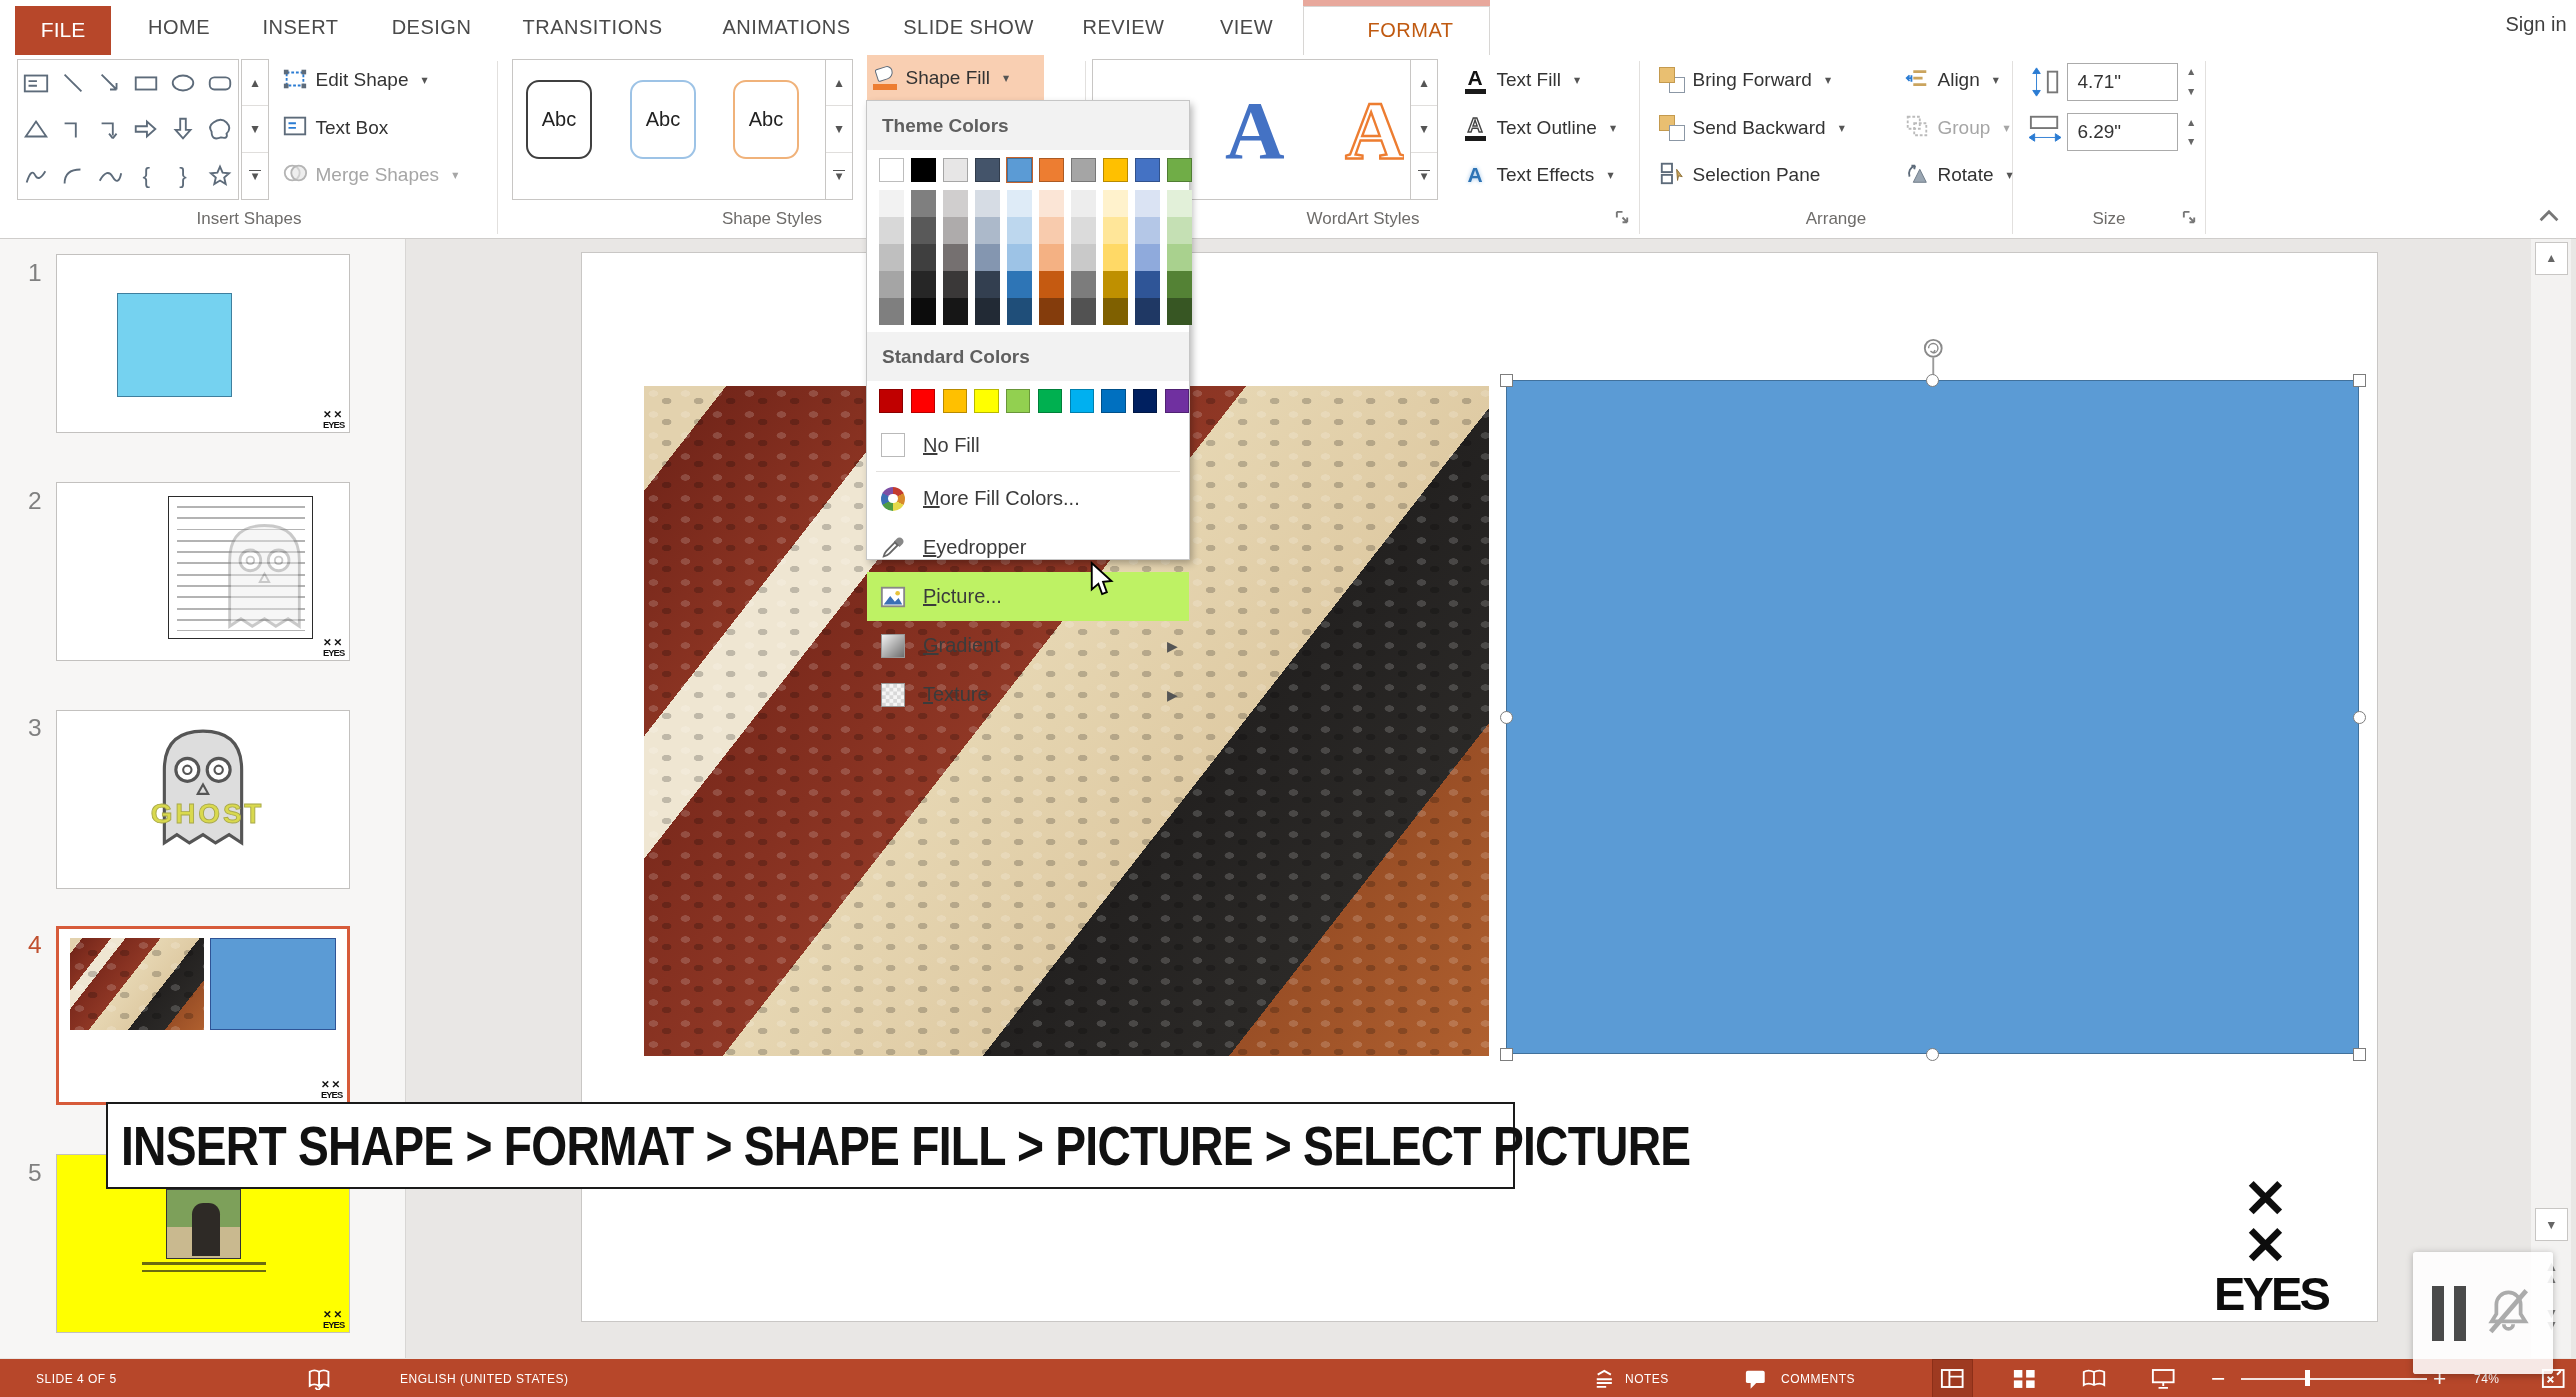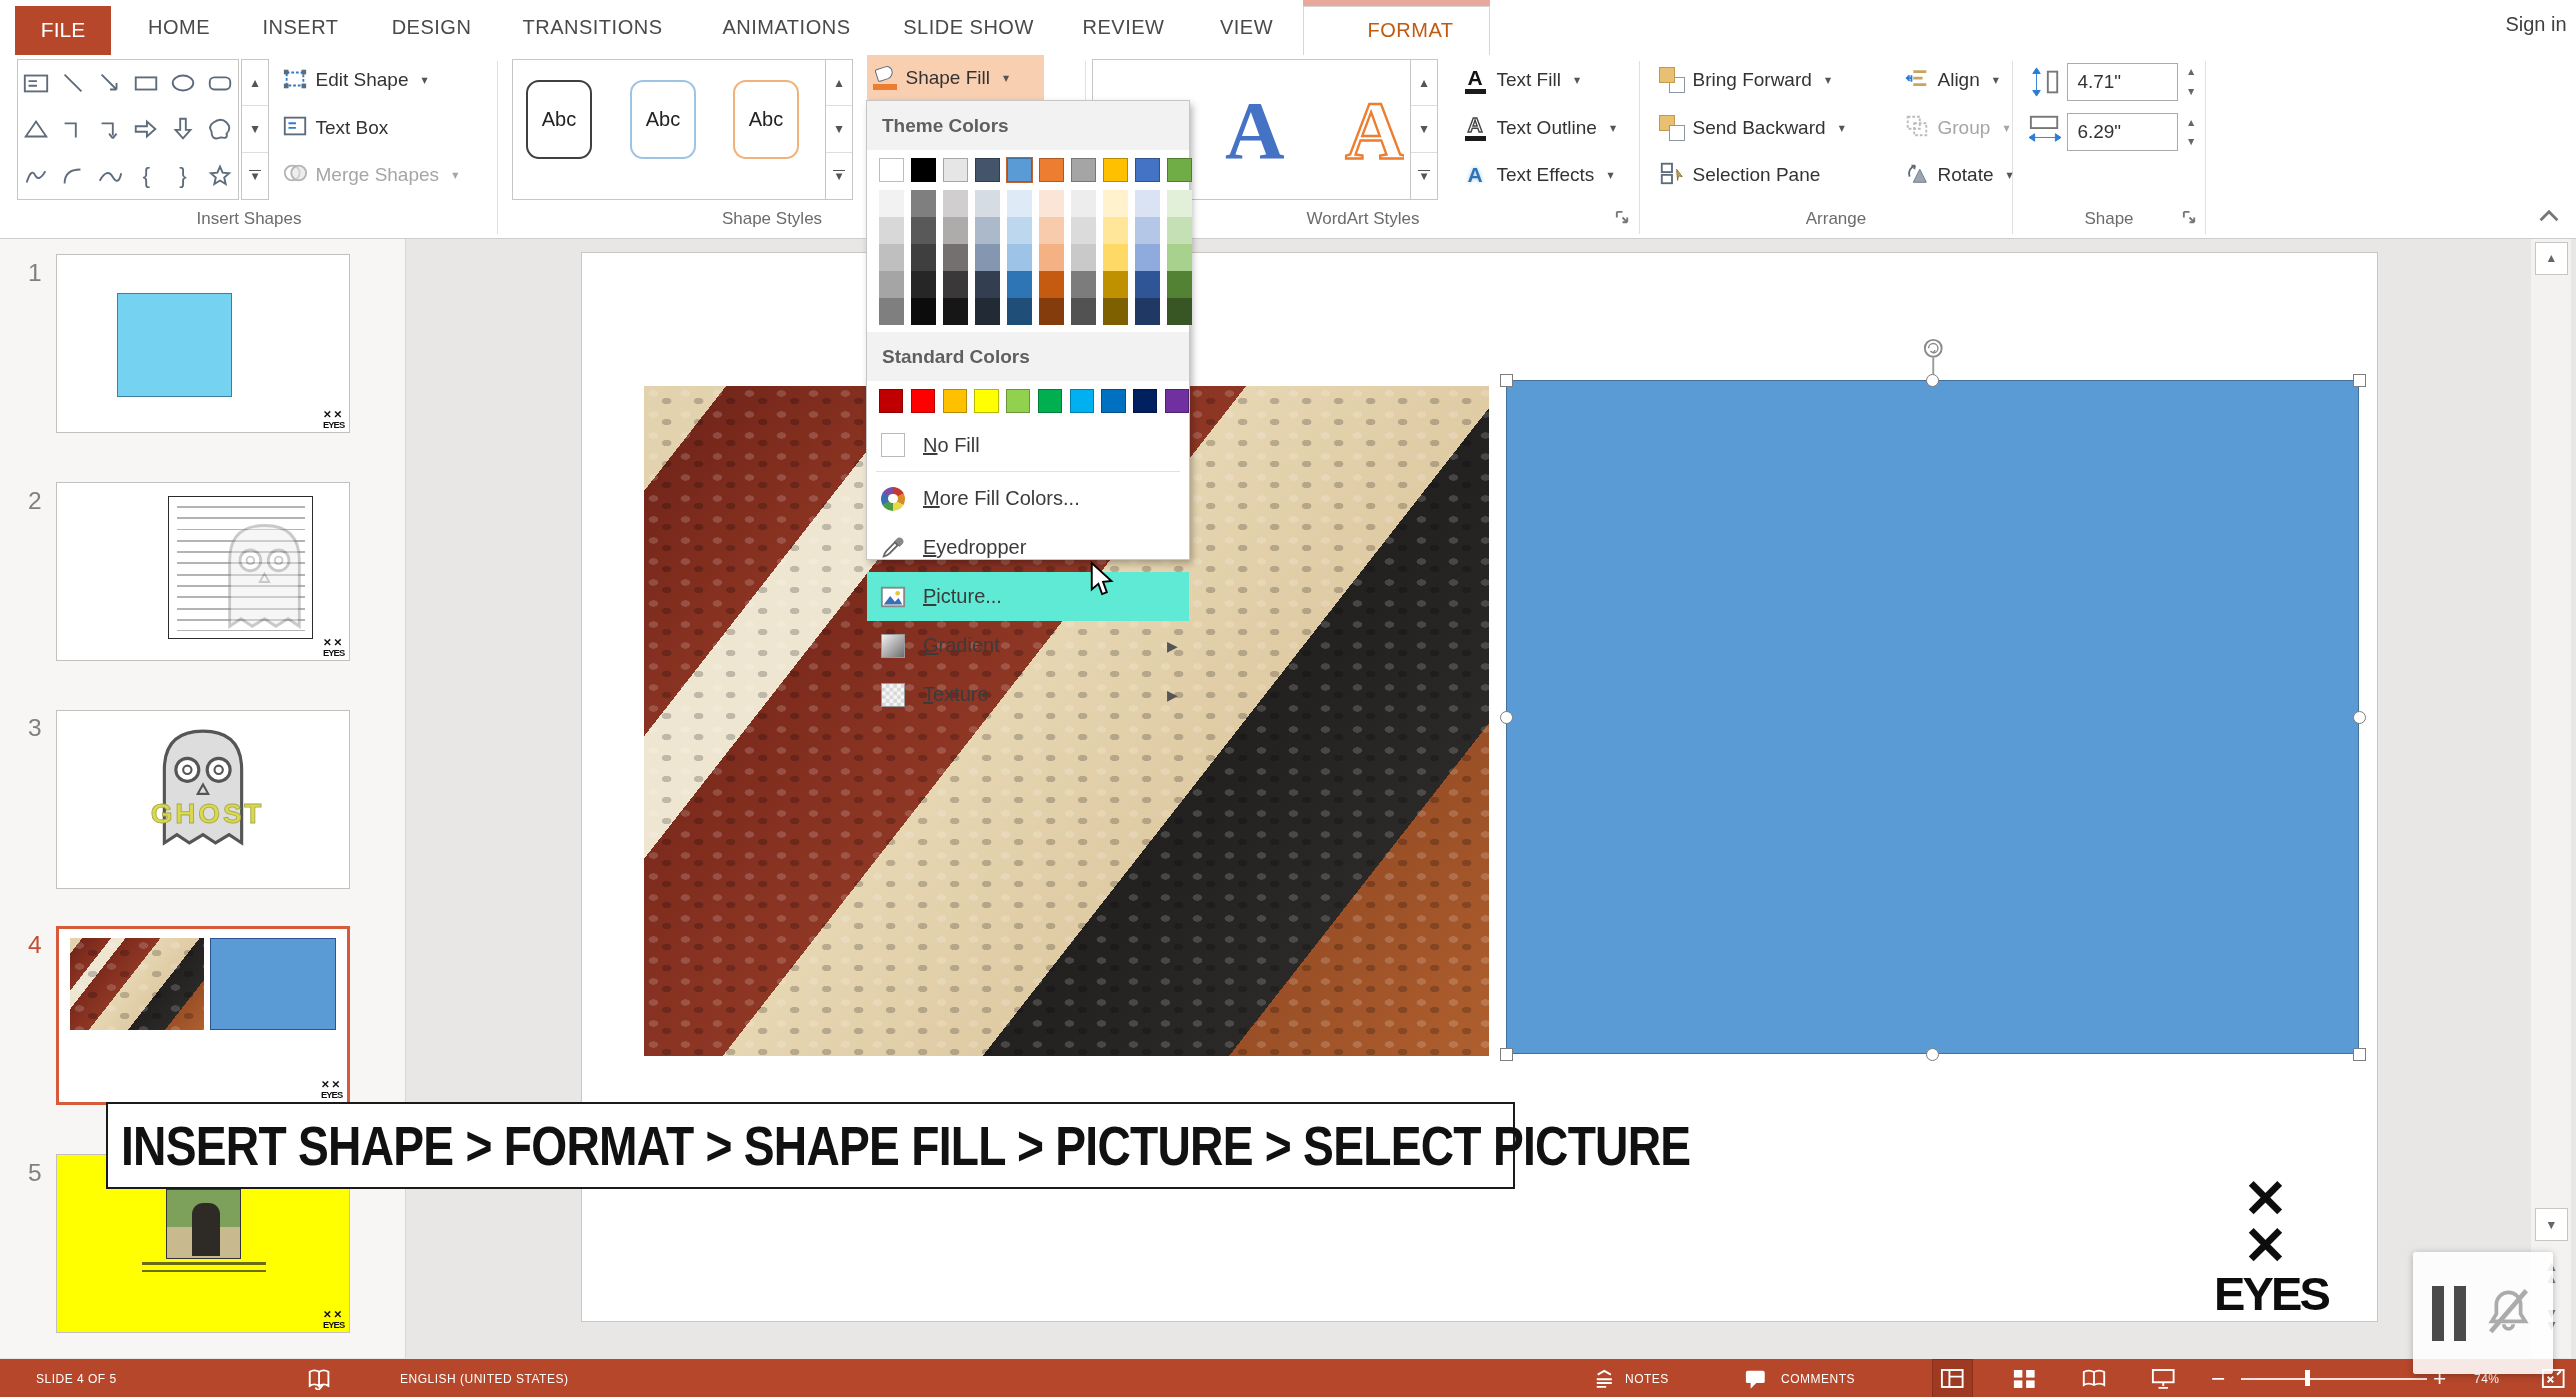--- a/index.html
+++ b/index.html
@@ -72,21 +72,21 @@
   .menu-hdr { height:49px; background:#F2F2F2; display:flex; align-items:center; padding-left:15px;
     font-size:19px; color:#5f5f5f; font-weight:bold; }
   .pal-row { display:flex; gap:7.5px; padding:7.5px 0 3.8px 12.2px; }
   .pal-col { width:24.5px; }
   .sw { width:24.5px; height:24.5px; border:0.9px solid rgba(0,0,0,.28); }
   .sw.white { border:0.9px solid #BDBDBD; }
   .sw.sel { outline:1.9px solid #C4622D; outline-offset:0.9px; }
   .vcol { margin-top:7.5px; }
   .vs { width:24.5px; height:27px; }
   .menu-item { position:relative; height:49px; display:flex; align-items:center; padding-left:13px; gap:17px; font-size:20px; color:#3b3b3b; }
-  .menu-item.hl { background:#5eead4;align-items:center; }
+  .menu-item.hl { background:#bef264;align-items:center; }
   .menu-item .sub { position:absolute; right:11.3px; font-size:14px; color:#555; }
   .mi-ic { width:26px; height:26px; flex:0 0 26px; display:flex; align-items:center; justify-content:center; }
   .nofill-ic { width:24.5px; height:24.5px; background:#fff; border:0.9px solid #B9B9B9; }
   .wheel { width:24.5px; height:24.5px; border-radius:50%;
     background:conic-gradient(#c33b2f 0 60deg,#d98a2b 60deg 120deg,#e5d94a 120deg 180deg,#4f9c45 180deg 240deg,#3b6fb5 240deg 300deg,#7c4fa5 300deg 360deg); position:relative; }
   .wheel:after { content:""; position:absolute; left:7.5px; top:7.5px; width:9.4px; height:9.4px; border-radius:50%; background:#fff; }
   .grad-ic { width:24.5px; height:24.5px; border:0.9px solid #999; background:linear-gradient(135deg,#f2f2f2,#6e6e6e); }
   .tex-ic { width:24.5px; height:24.5px; border:0.9px solid #999;
     background:repeating-conic-gradient(#d8d8d8 0 25%, #f5f5f5 0 50%) 0 0/7.5px 7.5px; }
   .menu-sep { height:0.9px; background:#E3E1DF; margin:1.9px 9.4px; }
@@ -417,21 +417,21 @@
     </div>
   <div class="abs" style="left:2027px;top:58px;"><svg width="36" height="32" viewBox="0 0 38 34">
         <rect x="4" y="4" width="28" height="12" fill="none" stroke="#777" stroke-width="2"></rect>
         <path d="M2 26 l6 -4 v8 Z M36 26 l-6 -4 v8 Z M8 26 h22" fill="#2b7cd3" stroke="#2b7cd3"></path>
       </svg></div>
   <div class="spinbox" style="left:2067px;top:58px;">6.29"</div>
   <div class="spinarrows" style="left:2179px;top:58px;">
       <span>▲</span>
       <span>▼</span>
     </div>
-  <div class="grouplabel" style="left:1968px;">Shape</div>
+  <div class="grouplabel" style="left:1968px;">Size</div>
   <div class="abs" style="left:2181px;top:154px;"><svg width="17" height="17" viewBox="0 0 18 18">
         <path d="M3 3h6 M3 3v6 M14 14l-5-5 M14 14h-5 M14 14v-5" stroke="#777" stroke-width="2" fill="none"></path>
       </svg></div>
 
   <div class="abs" style="left:2535px;top:151px;"><svg width="28" height="21" viewBox="0 0 30 22">
         <path d="M6 15 L15 6 L24 15" fill="none" stroke="#777" stroke-width="3"></path>
       </svg></div>
 </div>
 
 <div id="thumbpanel">

